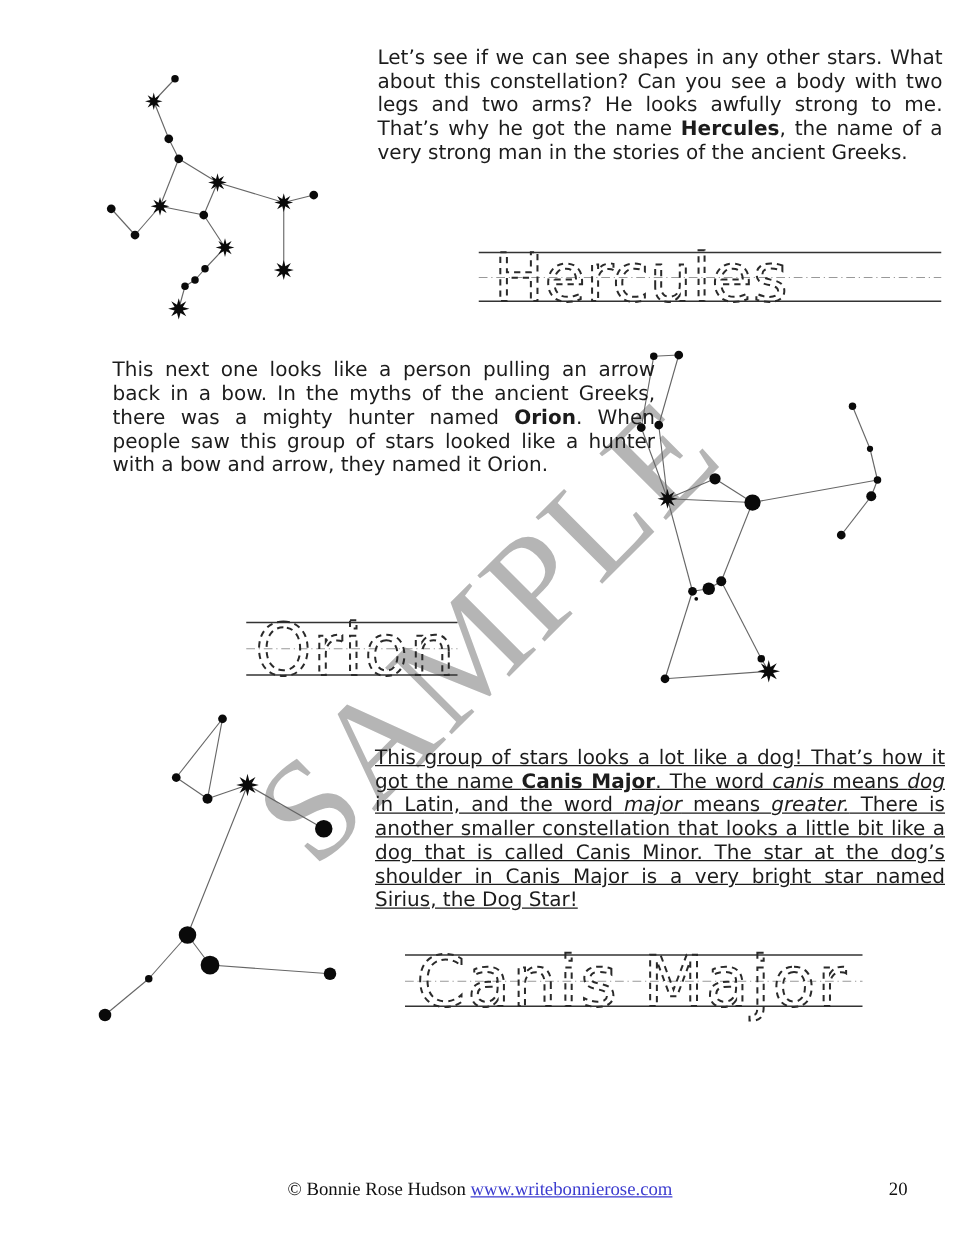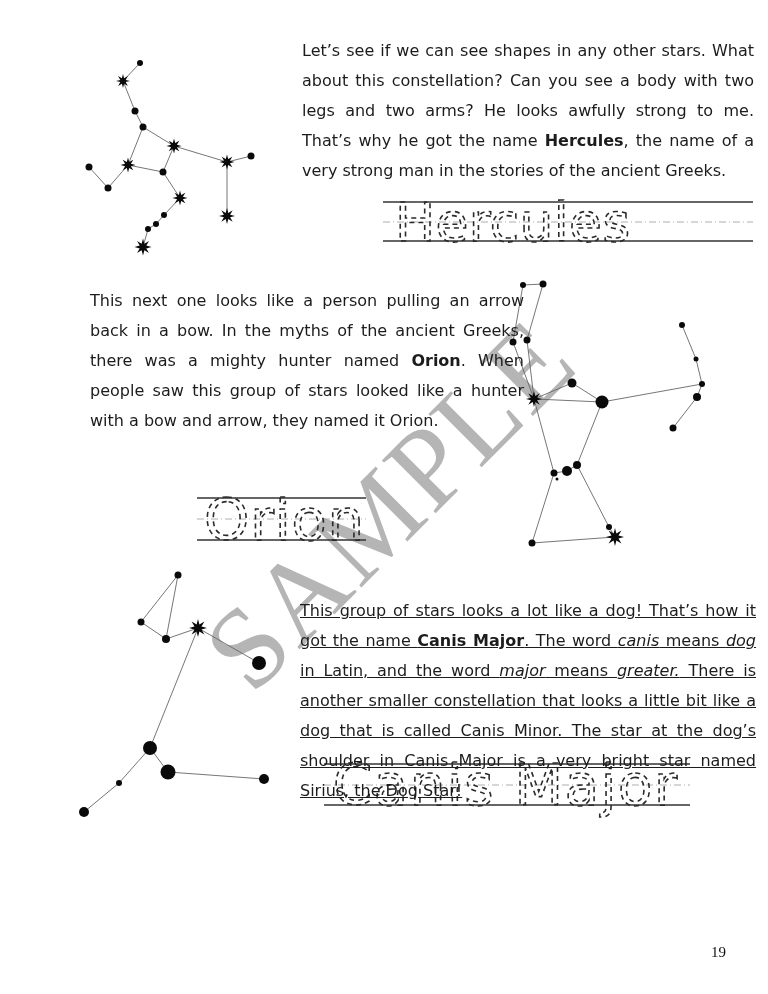--- a/index.html
+++ b/index.html
@@ -4,21 +4,21 @@
 <style>
   *{margin:0;padding:0;box-sizing:border-box;}
   html,body{background:#ffffff;}
   .page{position:relative;width:768px;height:994px;background:#fff;overflow:hidden;
         font-family:"DejaVu Sans",sans-serif;}
   .watermark{position:absolute;left:390px;top:505px;
         transform:translate(-50%,-50%) rotate(-45deg);
         font-family:"Liberation Serif",serif;font-size:115px;letter-spacing:2px;
         white-space:nowrap;z-index:1;}
   #sky{position:absolute;left:0;top:0;z-index:2;pointer-events:none;}
-  .para{position:absolute;z-index:3;text-align:justify;font-size:16px;line-height:30px;}
+  .para{position:absolute;z-index:3;text-align:justify;font-size:16px;line-height:19px;}
   .para .b{font-weight:bold;}
   .para .i{font-style:italic;}
   .p1{left:302px;top:36px;width:452px;}
   .p2{left:57px;top:286px;width:434px;margin-left:33px;}
   .p3{left:300px;top:596px;width:456px;text-decoration:underline;}
   .cline{stroke:#666;stroke-width:0.9;fill:none;}
   .star{fill:#0a0a0a;stroke:none;}
   .guide{stroke:#333;stroke-width:1.3;}
   .mid{stroke:#999;stroke-width:0.8;stroke-dasharray:7 3 1 3;}
   .trace-word{font-family:"DejaVu Sans",sans-serif;fill:none;stroke:#2a2a2a;
@@ -154,15 +154,16 @@
         <line x1="324" y1="785" x2="690" y2="785" class="guide mid"></line>
         <line x1="324" y1="805" x2="690" y2="805" class="guide"></line>
         <text x="333" y="805" textLength="344" lengthAdjust="spacing" font-size="56.2" class="trace-word">Canis Major</text>
       </g>
     </svg>
 
   <div class="para p1" style="color: rgb(28, 28, 28);"><span>Let’s see if we can see shapes in any other stars. What about this constellation? Can you see a body with two legs and two arms? He looks awfully strong to me. That’s why he got the name </span><span class="b">Hercules</span><span>, the name of a very strong man in the stories of the ancient Greeks.</span></div>
   <div class="para p2" style="color: rgb(28, 28, 28);"><span>This next one looks like a person pulling an arrow back in a bow. In the myths of the ancient Greeks, there was a mighty hunter named </span><span class="b">Orion</span><span>. When people saw this group of stars looked like a hunter with a bow and arrow, they named it Orion.</span></div>
   <div class="para p3" style="color: rgb(28, 28, 28);"><span>This group of stars looks a lot like a dog! That’s how it got the name </span><span class="b">Canis Major</span><span>. The word </span><span class="i">canis</span><span> means </span><span class="i">dog</span><span> in Latin, and the word </span><span class="i">major</span><span> means </span><span class="i">greater.</span><span> There is another smaller constellation that looks a little bit like a dog that is called Canis Minor. The star at the dog’s shoulder in Canis Major is a very bright star named Sirius, the Dog Star!</span></div>
 
-  <div class="page-number">19</div>
+  <div class="footer"><span>© Bonnie Rose Hudson </span><a href="#" style="color: rgb(60, 60, 207);">www.writebonnierose.com</a></div>
+  <div class="page-number">20</div>
 
 </div>
 
 </body></html>

